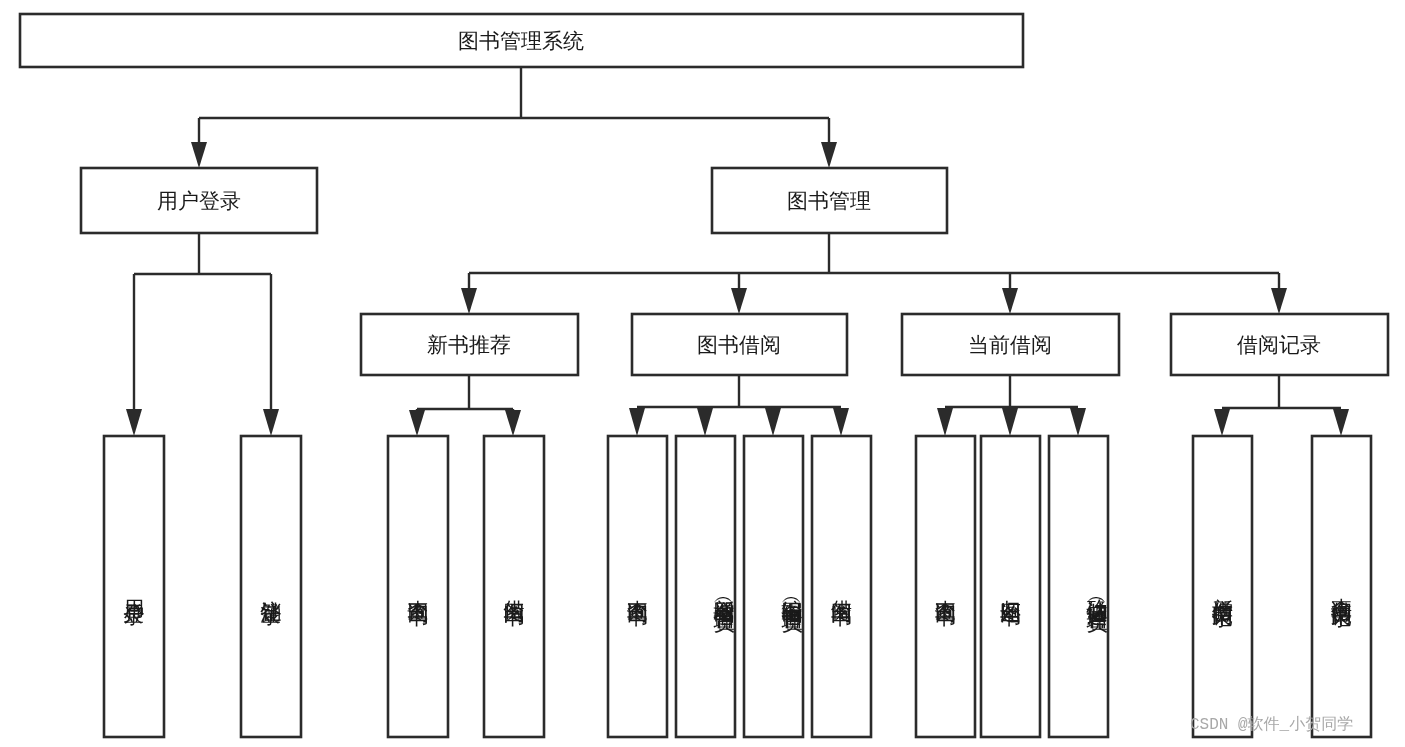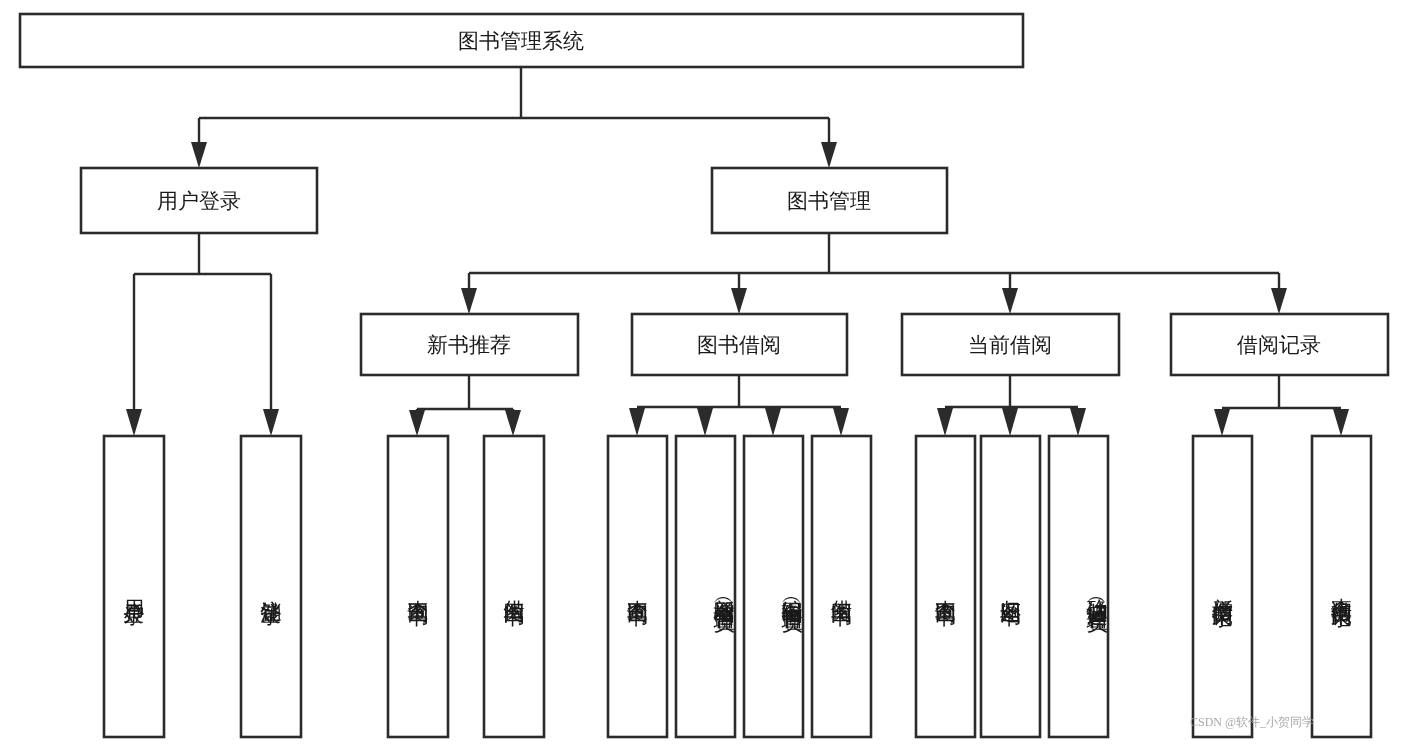--- a/index.html
+++ b/index.html
@@ -58,22 +58,22 @@
     font-family: "Liberation Sans", "DejaVu Sans", sans-serif;
     font-size: 21px;
     line-height: 1.05;
     color: #1a1a1a;
     letter-spacing: 2px;
     white-space: nowrap;
     pointer-events: none;
   }
   .watermark {
     position: absolute;
-    font-family: Liberation Serif, serif;
-    font-size: 12px;
+    font-family: Liberation Mono, monospace;
+    font-size: 16px;
     color: #a8a8a8;
     white-space: nowrap;
     left: 1190px;
     top: 714px;
     text-align: center;
   }
 </style>
 </head>
 <body>
 

